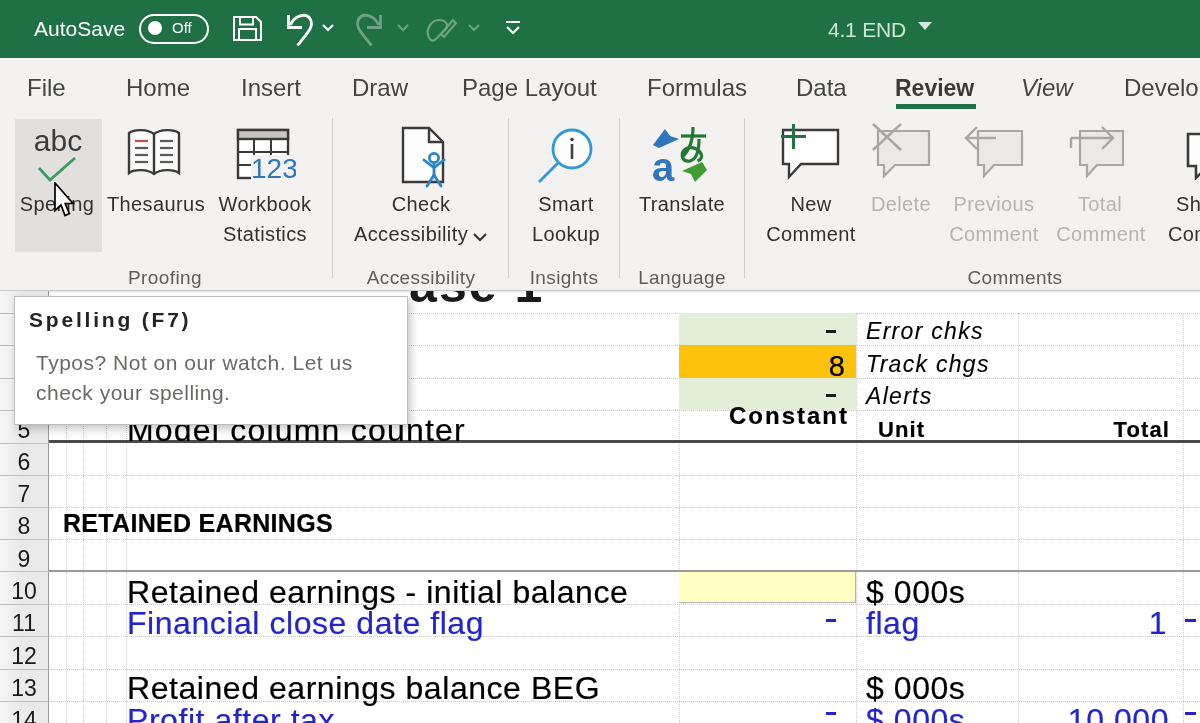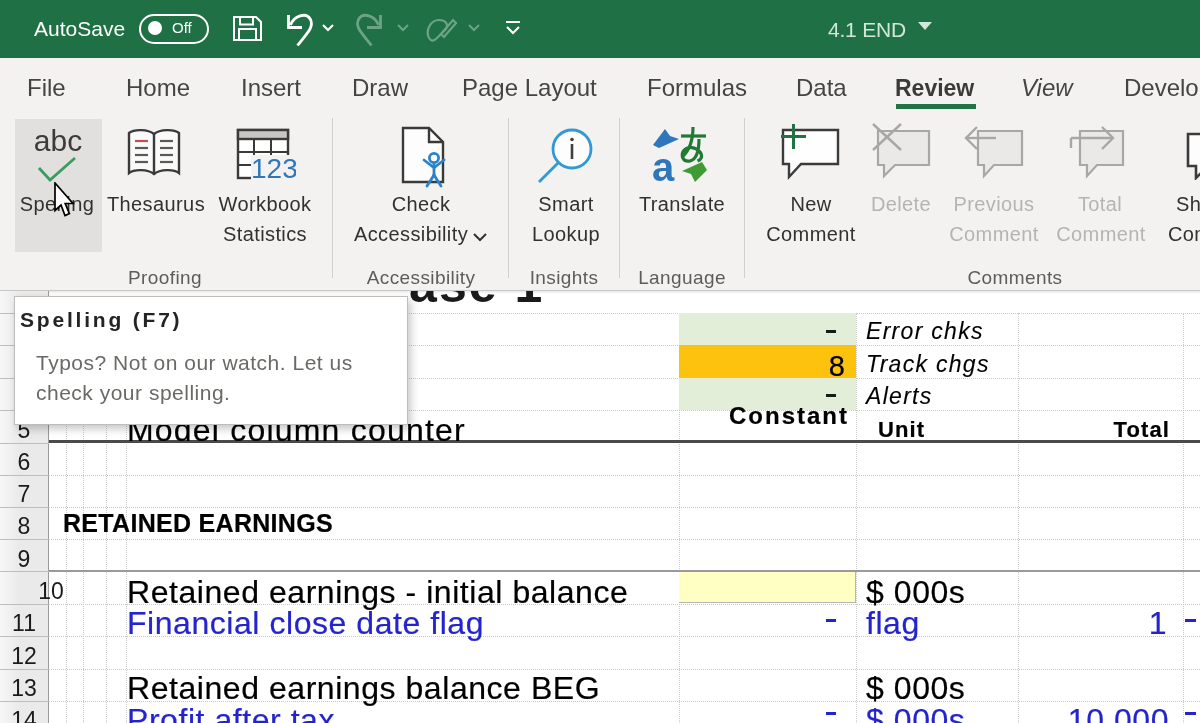--- a/index.html
+++ b/index.html
@@ -295,21 +295,21 @@
 <div class="rowsep" style="top:571px;"></div>
 <div class="rowsep" style="top:604px;"></div>
 <div class="rowsep" style="top:636px;"></div>
 <div class="rowsep" style="top:669px;"></div>
 <div class="rowsep" style="top:701px;"></div>
 <div class="rownum" style="top:417px;">5</div>
 <div class="rownum" style="top:449px;">6</div>
 <div class="rownum" style="top:481px;">7</div>
 <div class="rownum" style="top:513px;">8</div>
 <div class="rownum" style="top:546px;">9</div>
-<div class="rownum" style="top:578px;padding-left:27px;">10</div>
+<div class="rownum" style="top:578px;">10</div>
 <div class="rownum" style="top:610px;">11</div>
 <div class="rownum" style="top:643px;">12</div>
 <div class="rownum" style="top:675px;">13</div>
 <div class="rownum" style="top:707px;">14</div>
 
 <div class="ct it" style="left:866px;top:318px;">Error chks</div>
 <div class="abs" style="left:826px;top:330px;width:10px;height:3px;background:#1a1a1a;"></div>
 <div class="ct it" style="left:866px;top:351px;">Track chgs</div>
 <div class="ct right" style="left:845px;top:350px;font-size:29px;letter-spacing:0;">8</div>
 <div class="ct it" style="left:866px;top:383px;">Alerts</div>
@@ -328,14 +328,14 @@
 <div class="abs" style="left:1185px;top:619px;width:11px;height:3px;background:#2424cf;"></div>
 <div class="ct" style="left:127px;top:670px;">Retained earnings balance BEG</div>
 <div class="ct" style="left:866px;top:670px;">$ 000s</div>
 <div class="ct blue" style="left:127px;top:702px;">Profit after tax</div>
 <div class="abs" style="left:826px;top:712px;width:10px;height:3px;background:#2424cf;"></div>
 <div class="ct blue" style="left:866px;top:702px;">$ 000s</div>
 <div class="ct blue right" style="left:1169px;top:702px;">10 000</div>
 <div class="abs" style="left:1185px;top:712px;width:11px;height:3px;background:#2424cf;"></div>
 
 <div class="abs" style="left:14px;top:296px;width:392px;height:127px;background:#fff;border:1px solid #bfbdbb;box-shadow:3px 4px 8px rgba(0,0,0,.22);"></div>
-<div class="abs" style="left:20px;top:308px;font-size:21px;font-weight:bold;color:#252423;letter-spacing:2.8px;">Spelling (F7)</div>
+<div class="abs" style="left:29px;top:308px;font-size:21px;font-weight:bold;color:#252423;letter-spacing:2.8px;">Spelling (F7)</div>
 <div class="abs" style="left:36px;top:348px;font-size:21px;color:#6b6966;line-height:30px;letter-spacing:0.5px;">Typos? Not on our watch. Let us<br>check your spelling.</div>
 
 </body></html>

